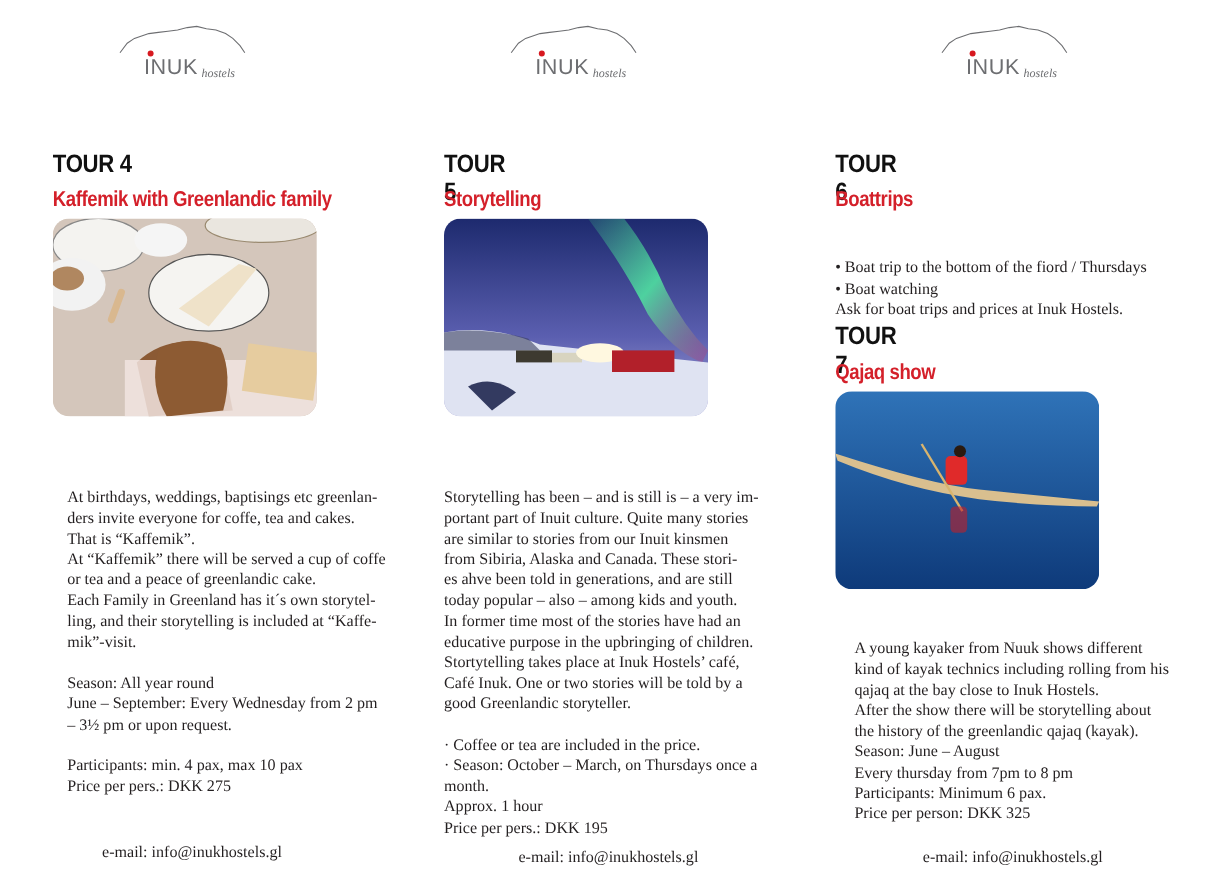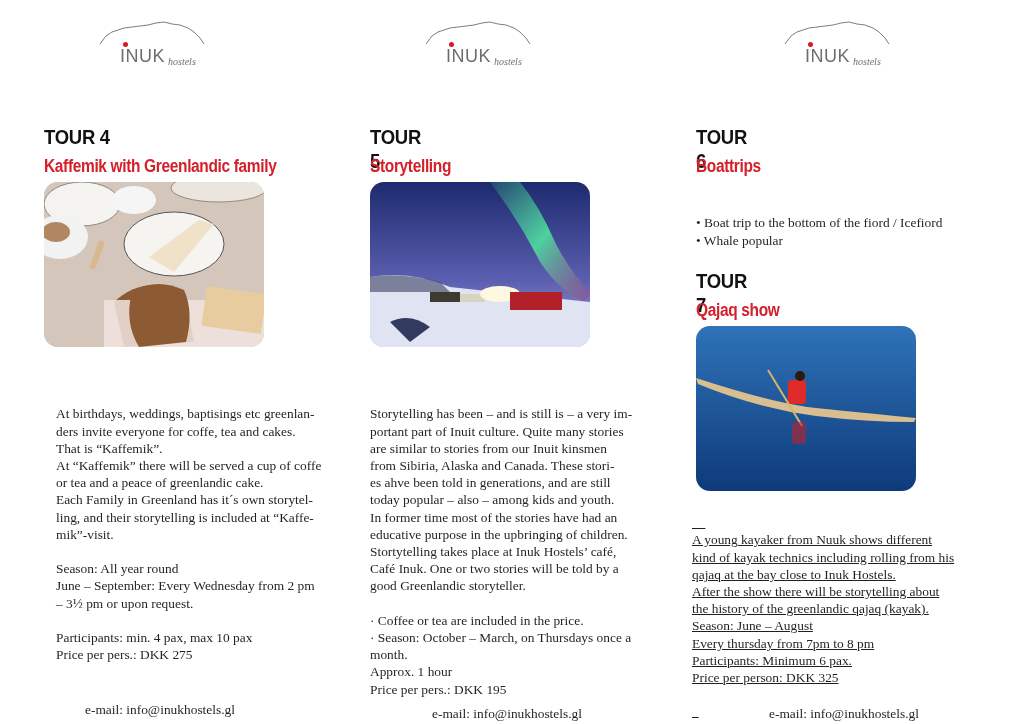--- a/index.html
+++ b/index.html
@@ -121,21 +121,21 @@
       <path d="M2 26 L8 18 L14 14 L20 12 L26 10 L34 9 L42 8 L50 7 L58 5 L66 4 L74 6 L82 7 L90 10 L96 14 L102 20 L106 26" fill="none" stroke="#6d6e71" stroke-width="0.9"></path>
     </svg>
     <span class="dot"></span>
     <span class="word">INUK</span>
     <span class="sub">hostels</span>
   </div>
 
   <div class="tour" style="left:696px; top:125px;">TOUR 6</div>
   <div class="subtitle" style="left:696px; top:156px;">Boattrips</div>
   <div class="txt" style="left:696px; top:180px;">
-    <div>• Boat trip to the bottom of the fiord / Icefiord</div><div>• Whale popular</div>
+    <div>• Boat trip to the bottom of the fiord / Thursdays</div><div>• Boat watching</div><div>Ask for boat trips and prices at Inuk Hostels.</div>
   </div>
 
   <div class="tour" style="left:696px; top:269px;">TOUR 7</div>
   <div class="subtitle" style="left:696px; top:300px;">Qajaq show</div>
 
   <div class="photo" style="left:696px; top:326px; height:165px;">
     <svg width="220" height="165" viewBox="0 0 220 165">
       <defs>
         <linearGradient id="sea" x1="0" y1="0" x2="0" y2="1">
           <stop offset="0" stop-color="#2f73b8"></stop>
@@ -144,21 +144,21 @@
       </defs>
       <rect width="220" height="165" fill="url(#sea)"></rect>
       <path d="M0 52 Q80 78 120 82 Q180 88 220 92 L218 96 Q170 96 120 90 Q60 82 2 58 Z" fill="#d9bf8f"></path>
       <rect x="92" y="54" width="18" height="24" rx="4" fill="#e02a2a"></rect>
       <circle cx="104" cy="50" r="5" fill="#2a1a10"></circle>
       <line x1="72" y1="44" x2="106" y2="100" stroke="#d8b46e" stroke-width="2"></line>
       <rect x="96" y="96" width="14" height="22" rx="4" fill="#c02028" opacity="0.6"></rect>
     </svg>
   </div>
 
-  <div class="txt" style="left:692px; top:497px;text-decoration:underline;">
+  <div class="txt" style="left:712px; top:497px;">
     <div>A young kayaker from Nuuk shows different</div><div>kind of kayak technics including rolling from his</div><div>qajaq at the bay close to Inuk Hostels.</div><div>After the show there will be storytelling about</div><div>the history of the greenlandic qajaq (kayak).</div><div>Season: June – August</div><div>Every thursday from 7pm to 8 pm</div><div>Participants: Minimum 6 pax.</div><div>Price per person: DKK 325</div>
   </div>
 
   <div class="contact" style="left:744px; top:671px; width:200px;">
     <div>e-mail: info@inukhostels.gl</div>
     
   </div>
 </div>
 
 </body></html>

